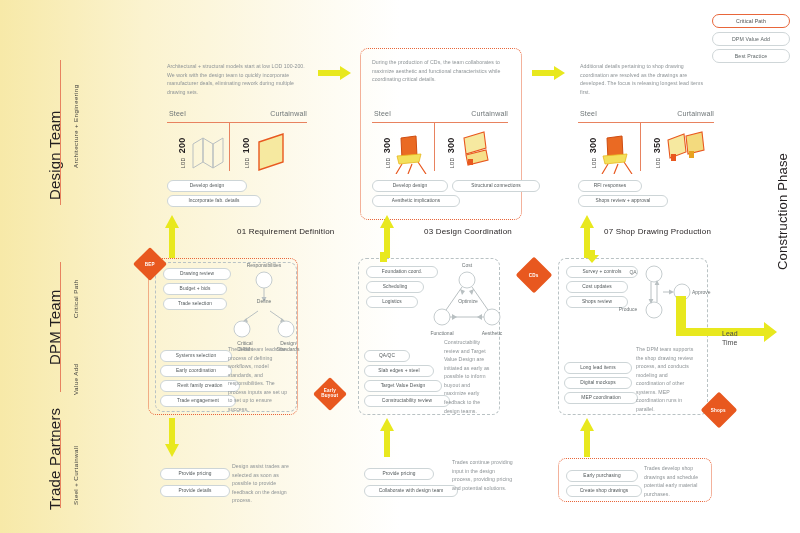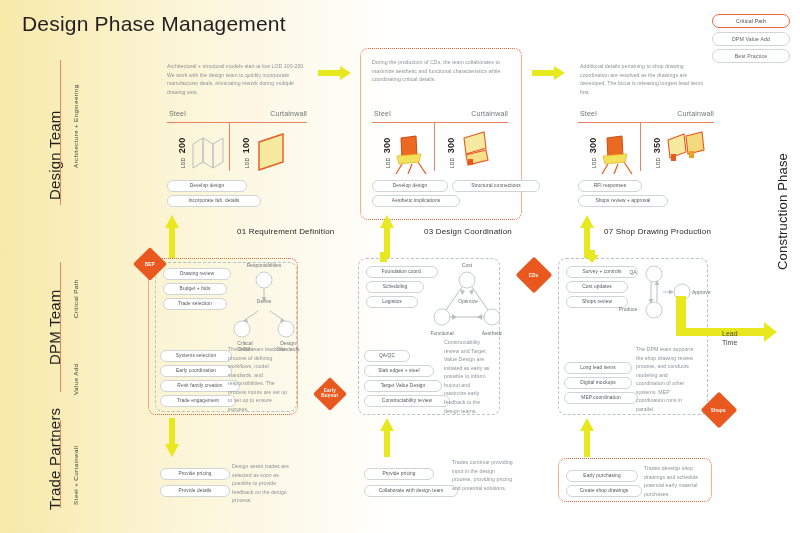--- a/index.html
+++ b/index.html
@@ -86,21 +86,20 @@
     position:absolute;left:775px;top:270px;transform:rotate(-90deg);transform-origin:left top;
     font-size:13px;color:#231f20;white-space:nowrap;letter-spacing:.2px;
   }
   #leadtime{position:absolute;font-size:7px;color:#4a4a4a;line-height:1.25;}
 </style>
 </head>
 <body>
 
 <div id="canvas">
 
-  <div class="abs" id="title">Design Phase Management</div>
 
   <div class="abs" id="legend">
     <div class="legend-pill critical">Critical Path</div>
     <div class="legend-pill">DPM Value Add</div>
     <div class="legend-pill">Best Practice</div>
   </div>
 
   <div class="abs row-label row-big" style="left:46px;top:200px;">Design Team</div>
   <div class="row-rule" style="left:60px;top:60px;height:145px;"></div>
   <div class="abs row-label row-small" style="left:72px;top:168px;">Architecture + Engineering</div>

